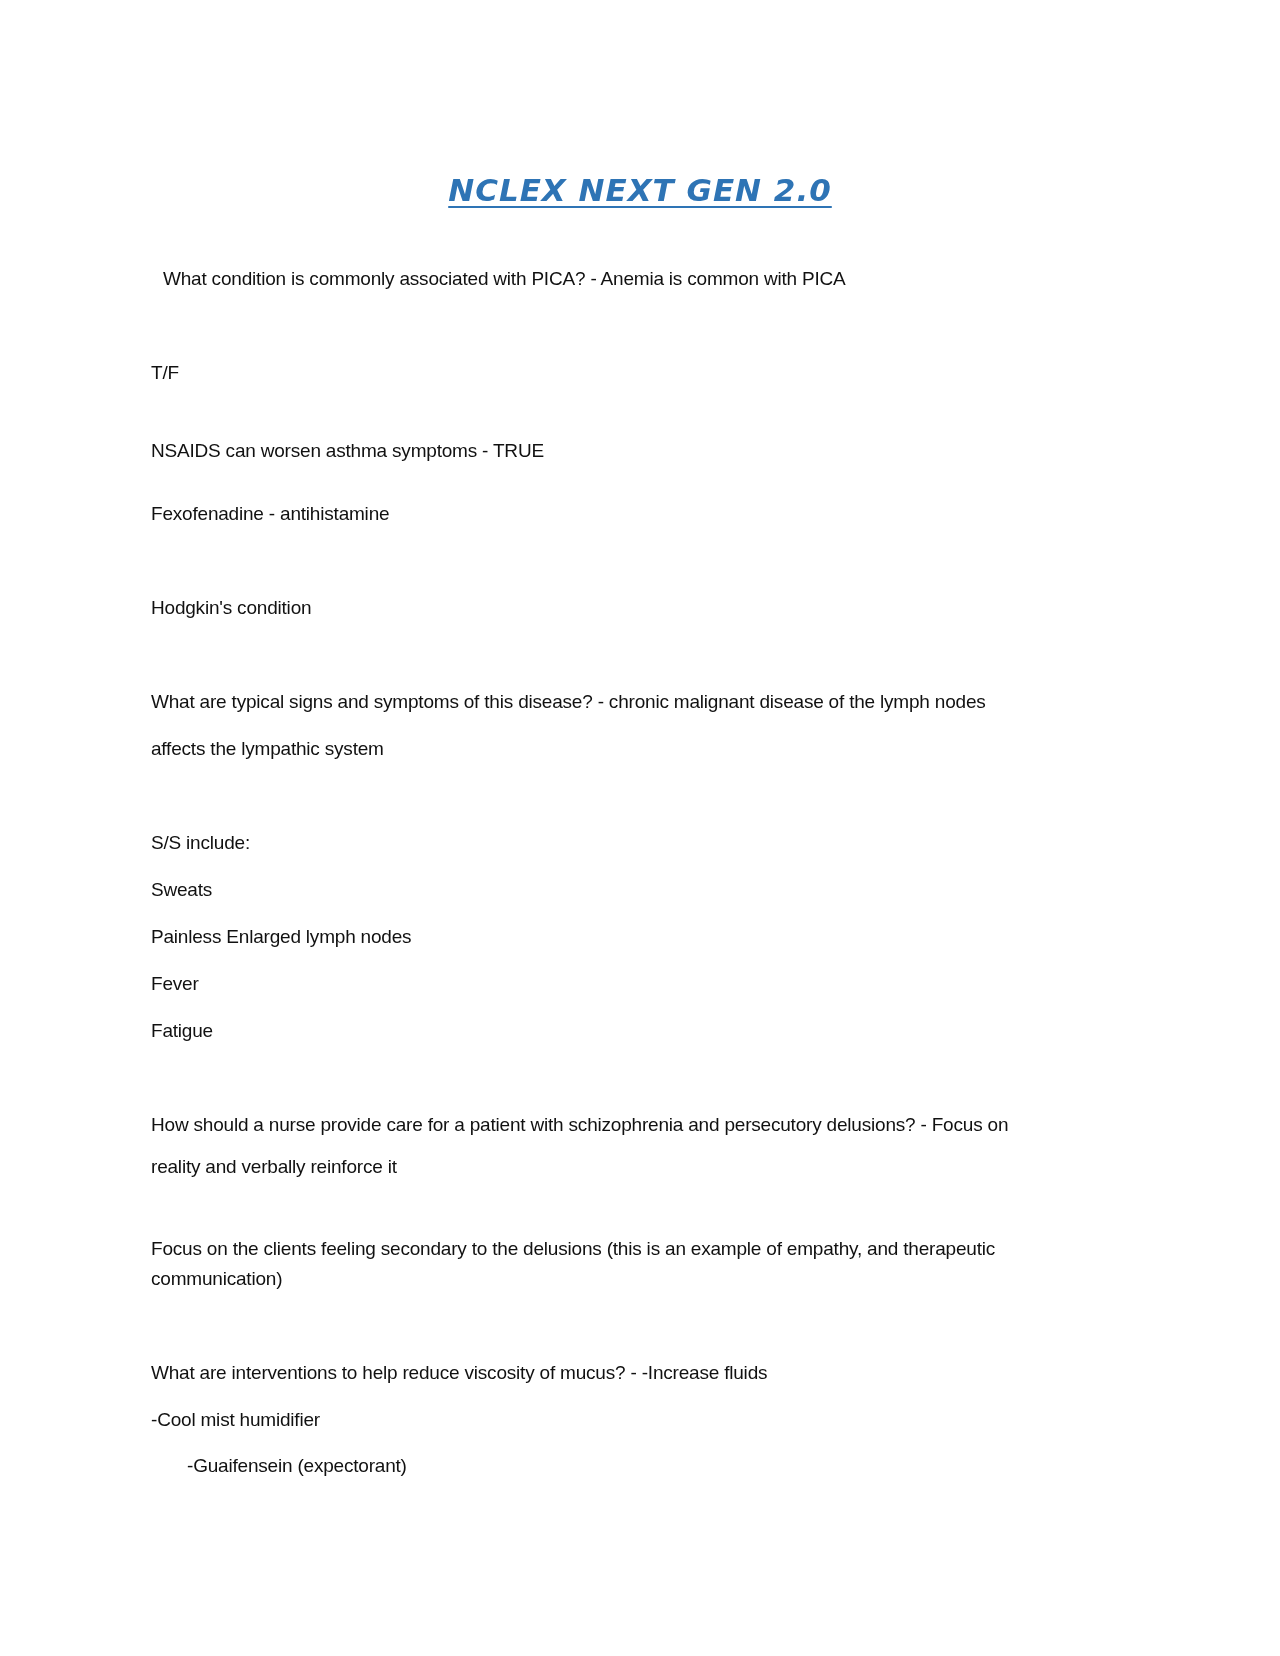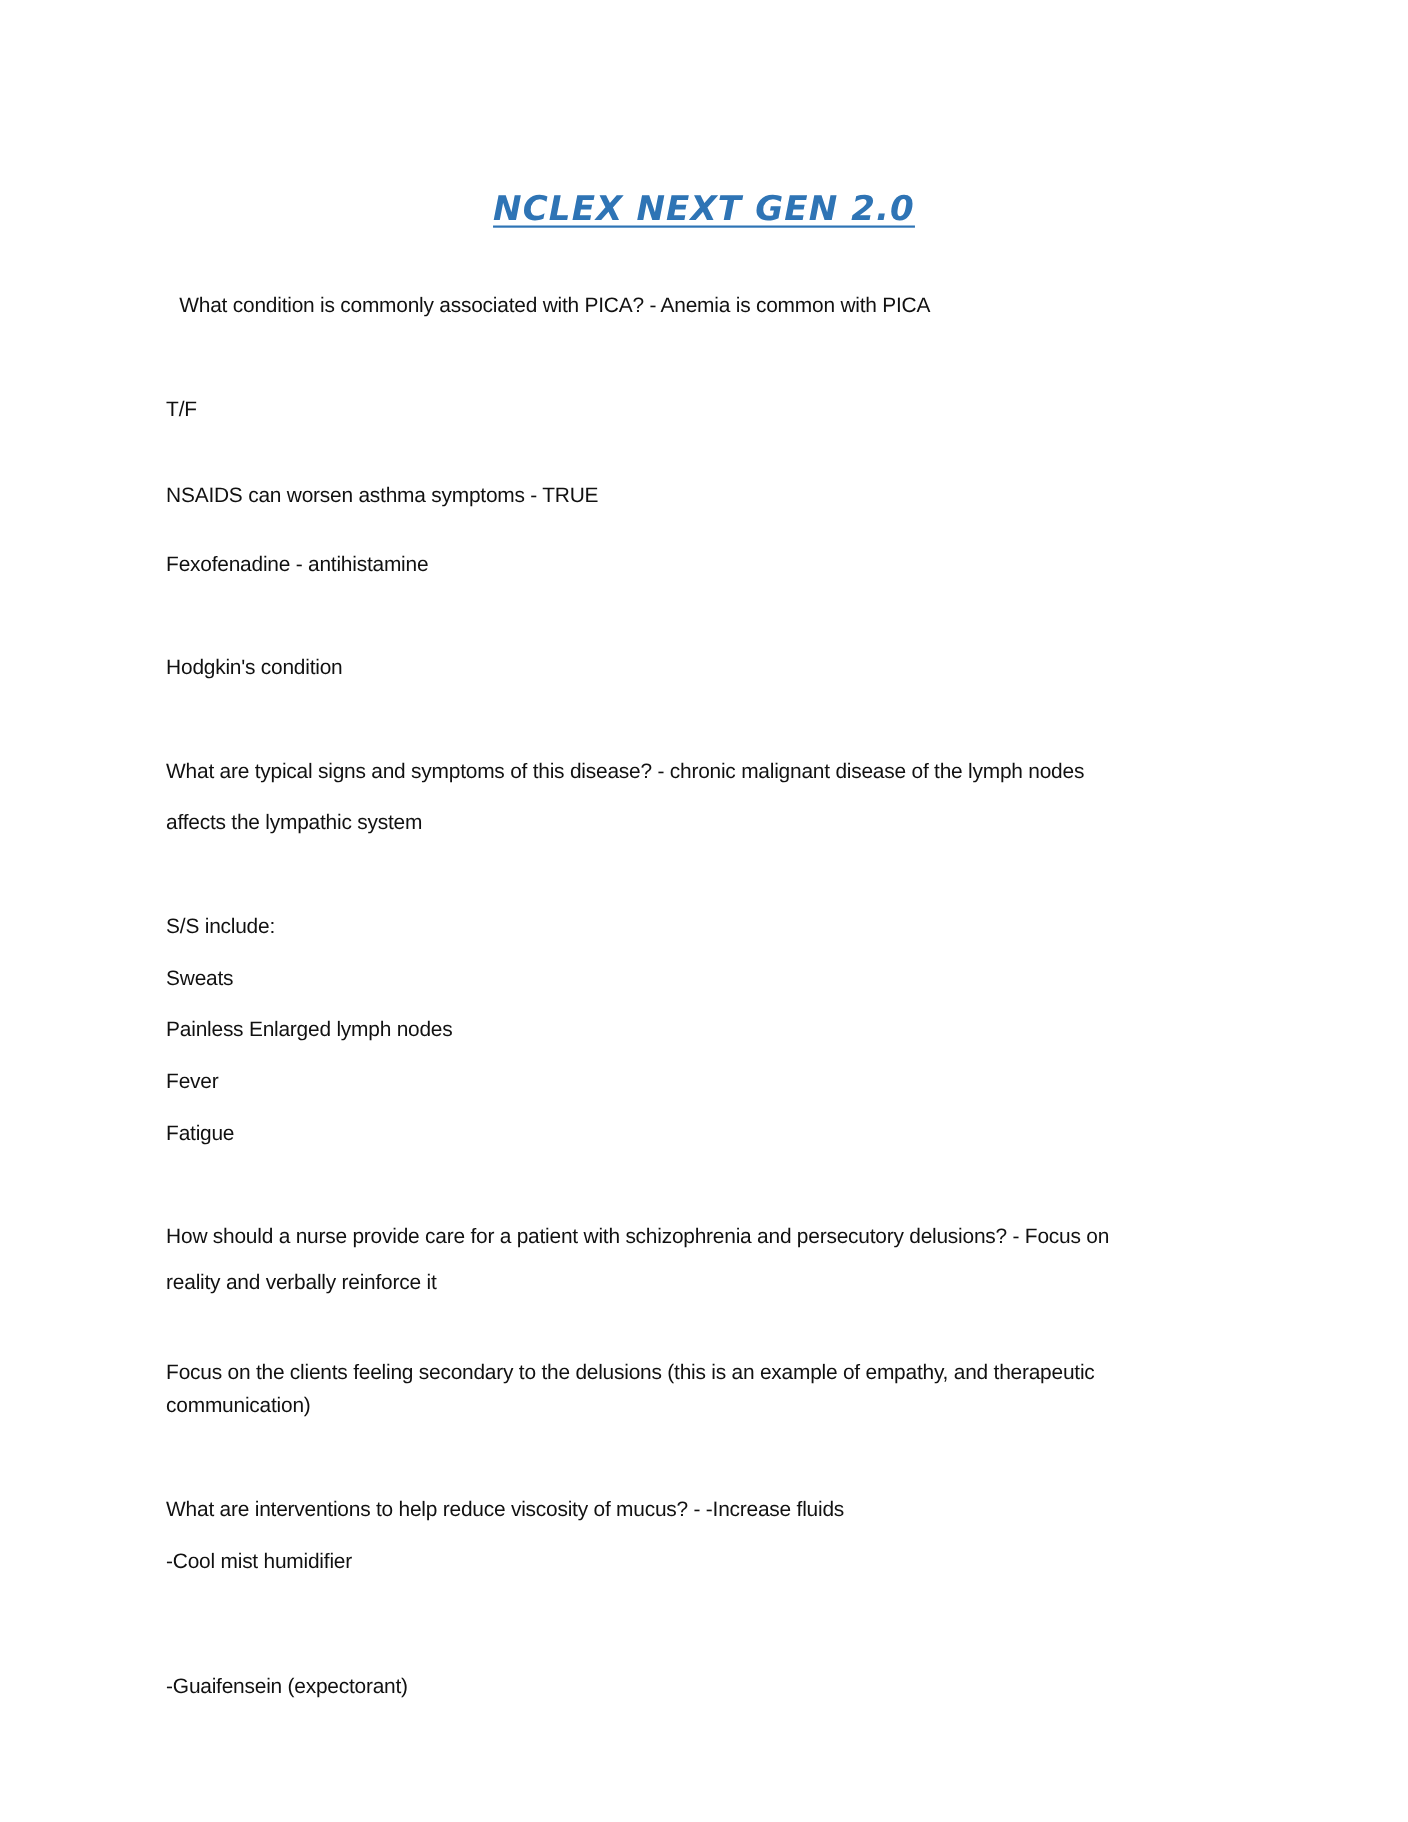--- a/index.html
+++ b/index.html
@@ -34,15 +34,15 @@
       <div class="line" style="top: 879px;">Sweats</div>
       <div class="line" style="top: 926px;">Painless Enlarged lymph nodes</div>
       <div class="line" style="top: 973px;">Fever</div>
       <div class="line" style="top: 1020px;">Fatigue</div>
       <div class="line" style="top: 1114px;">How should a nurse provide care for a patient with schizophrenia and persecutory delusions? - Focus on</div>
       <div class="line" style="top: 1144px; margin-top: 12px;">reality and verbally reinforce it</div>
       <div class="line" style="top: 1238px;">Focus on the clients feeling secondary to the delusions (this is an example of empathy, and therapeutic</div>
       <div class="line" style="top: 1268px;">communication)</div>
       <div class="line" style="top: 1362px;">What are interventions to help reduce viscosity of mucus? - -Increase fluids</div>
       <div class="line" style="top: 1409px;">-Cool mist humidifier</div>
-      <div class="line" style="top: 1523px;">-Guaifensein (expectorant)</div>
+      <div class="line" style="top: 1455px; margin-left: 36px;">-Guaifensein (expectorant)</div>
     </div>
 </div>
 
 </body></html>

